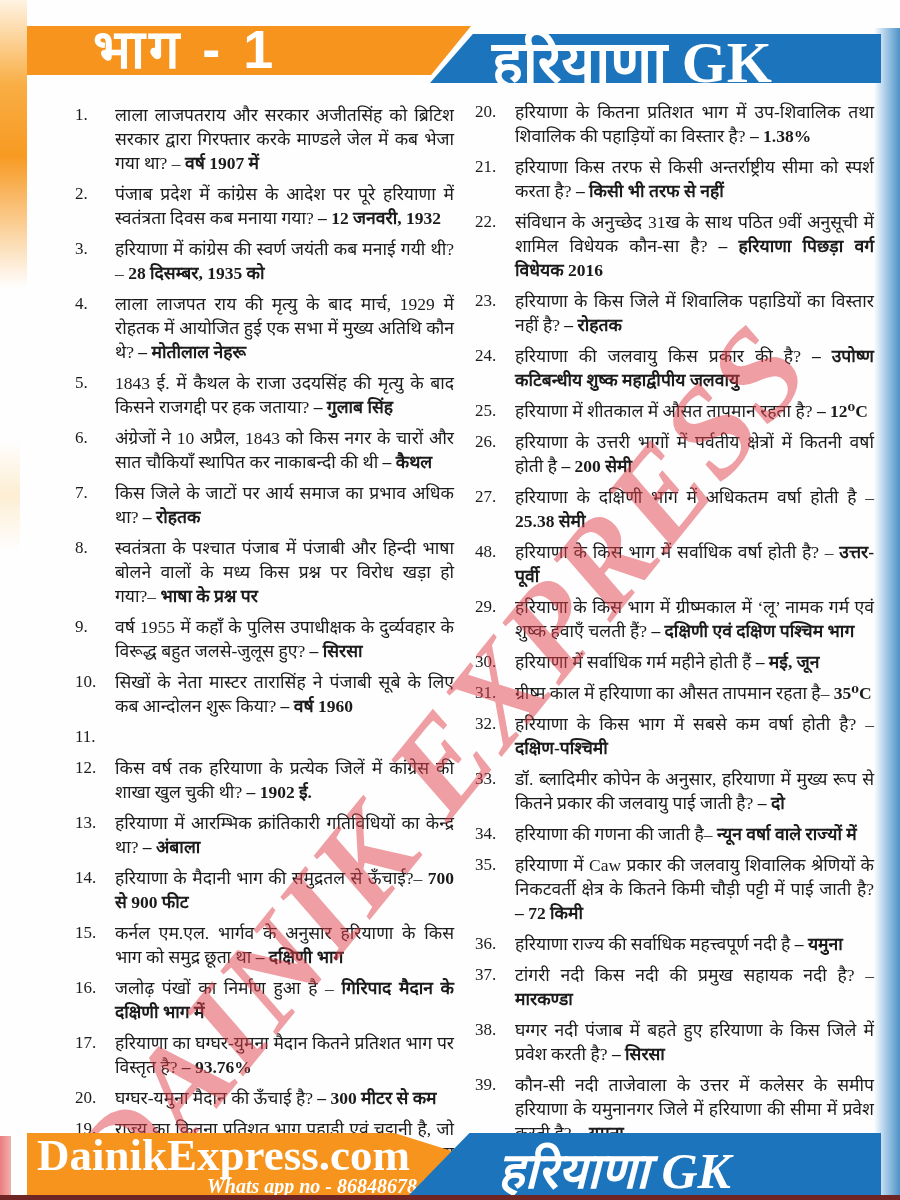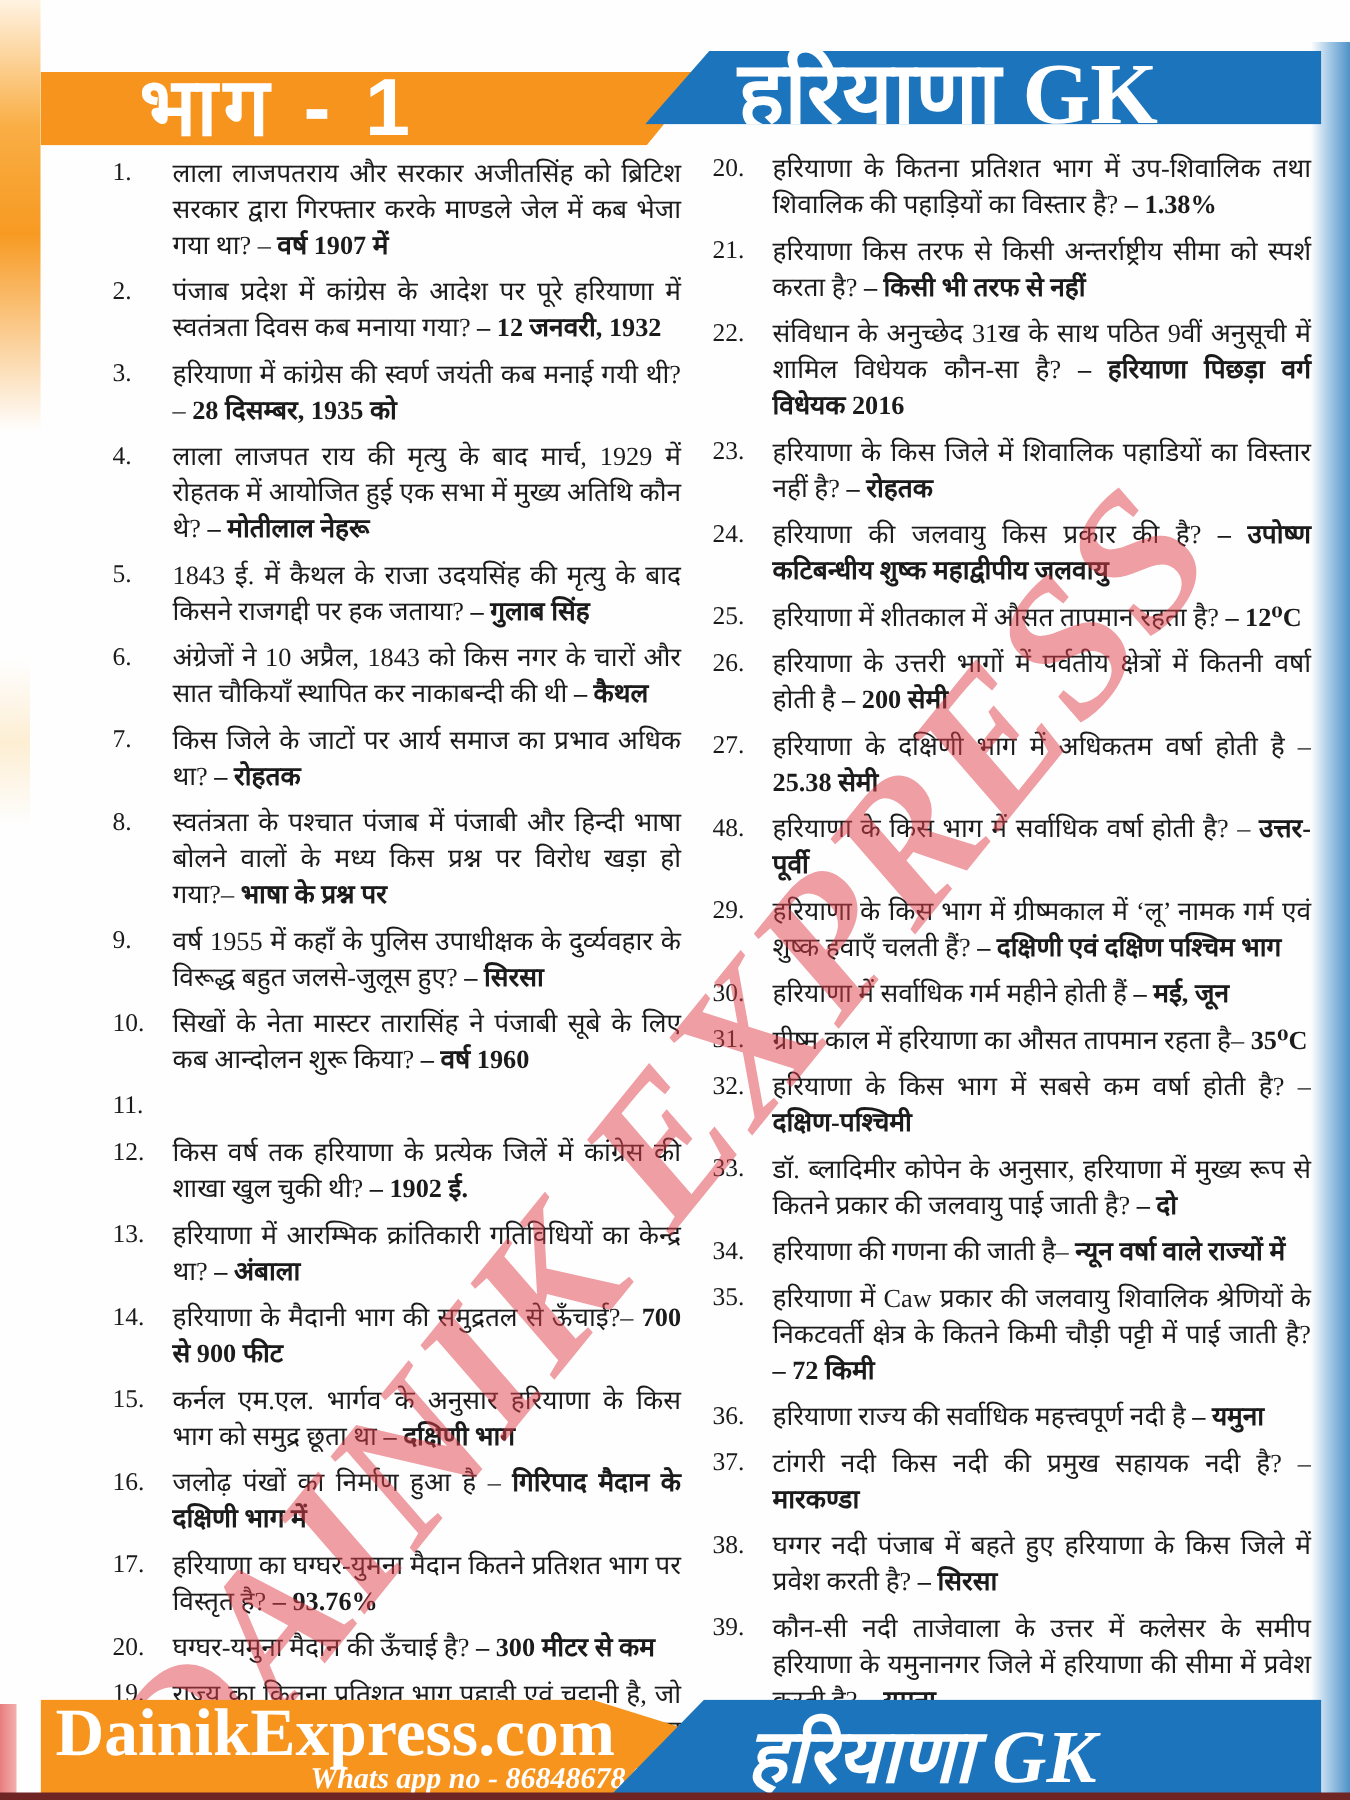--- a/index.html
+++ b/index.html
@@ -35,21 +35,21 @@
     background:linear-gradient(to right,#e97d7d,#f2b0ae);
   }
   .edge-bottom{
     position:absolute;left:0;bottom:0;width:900px;height:5px;z-index:8;
     background:#6e2524;
   }
 
   
   .band{position:absolute;overflow:hidden;z-index:6;}
   .hdr-orange{
-    left:27px;top:48px;width:444px;height:49px;background:var(--orange);
+    left:27px;top:26px;width:444px;height:49px;background:var(--orange);
     clip-path:polygon(0 0,100% 0,91% 100%,0 100%);
     padding-left:16px;
   }
   .hdr-blue{
     left:430px;top:34px;width:451px;height:49px;background:var(--blue);
     clip-path:polygon(9.5% 0,100% 0,100% 100%,0 100%);
   }
   .hdr-part{
     position:absolute;left:66px;top:-16px;width:330px;
     font-size:54px;font-weight:bold;color:#fff;letter-spacing:4px;

